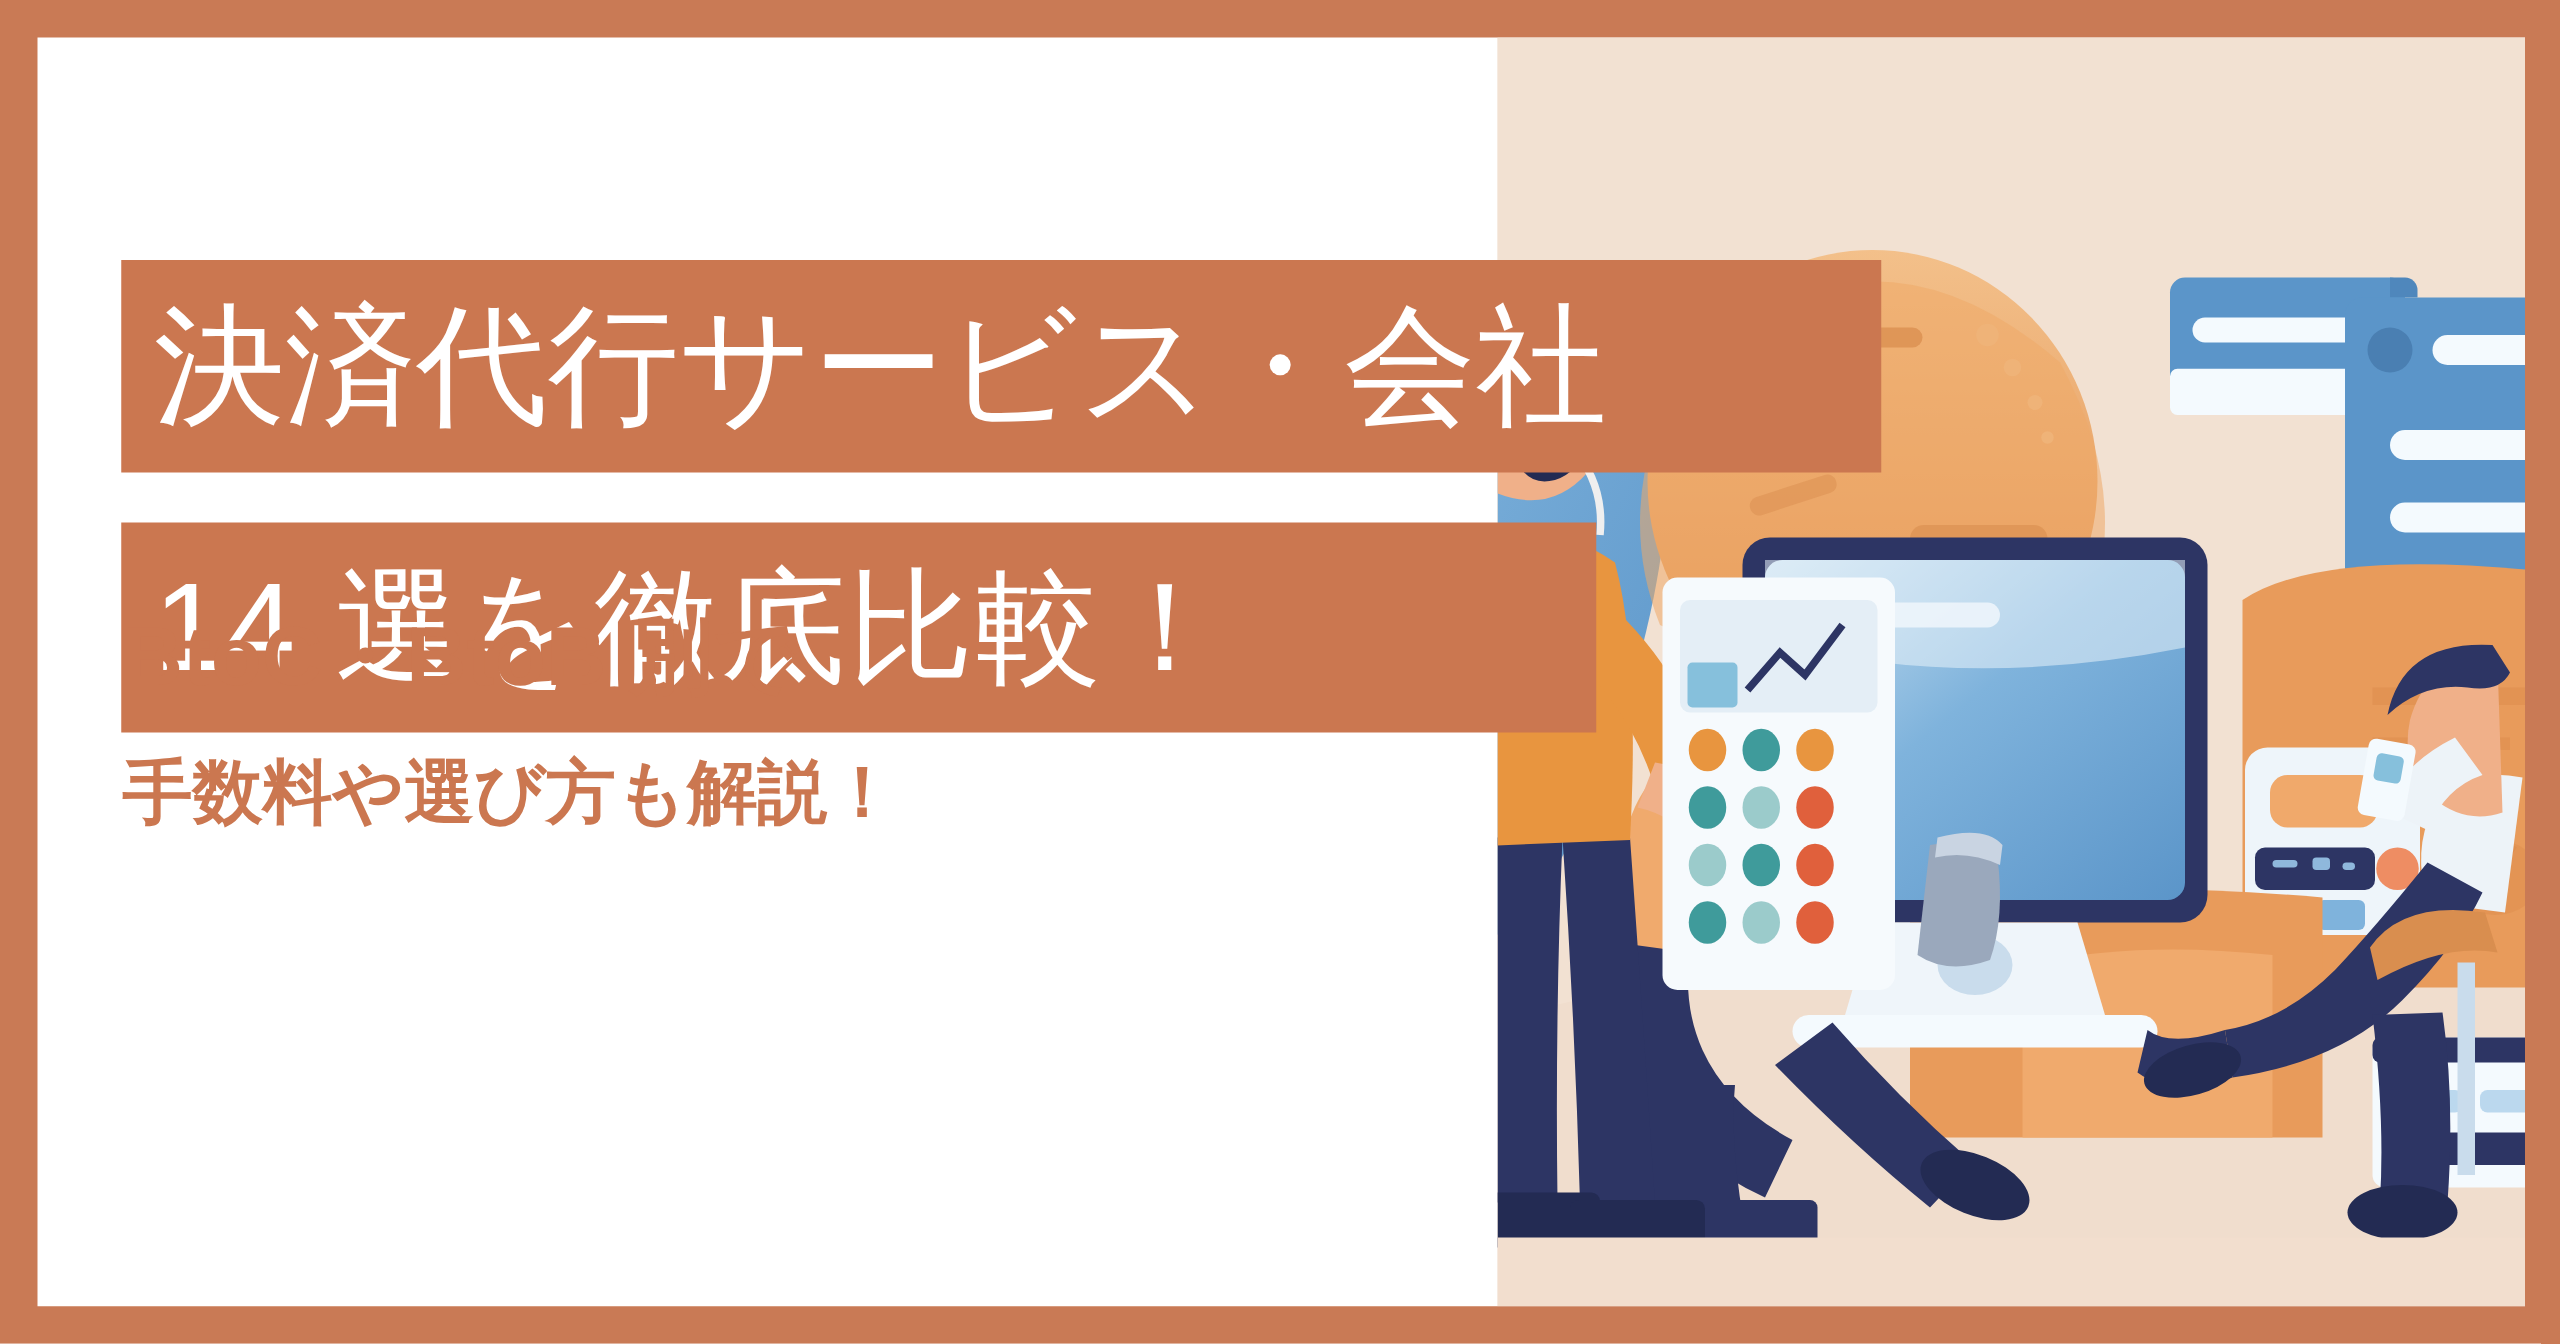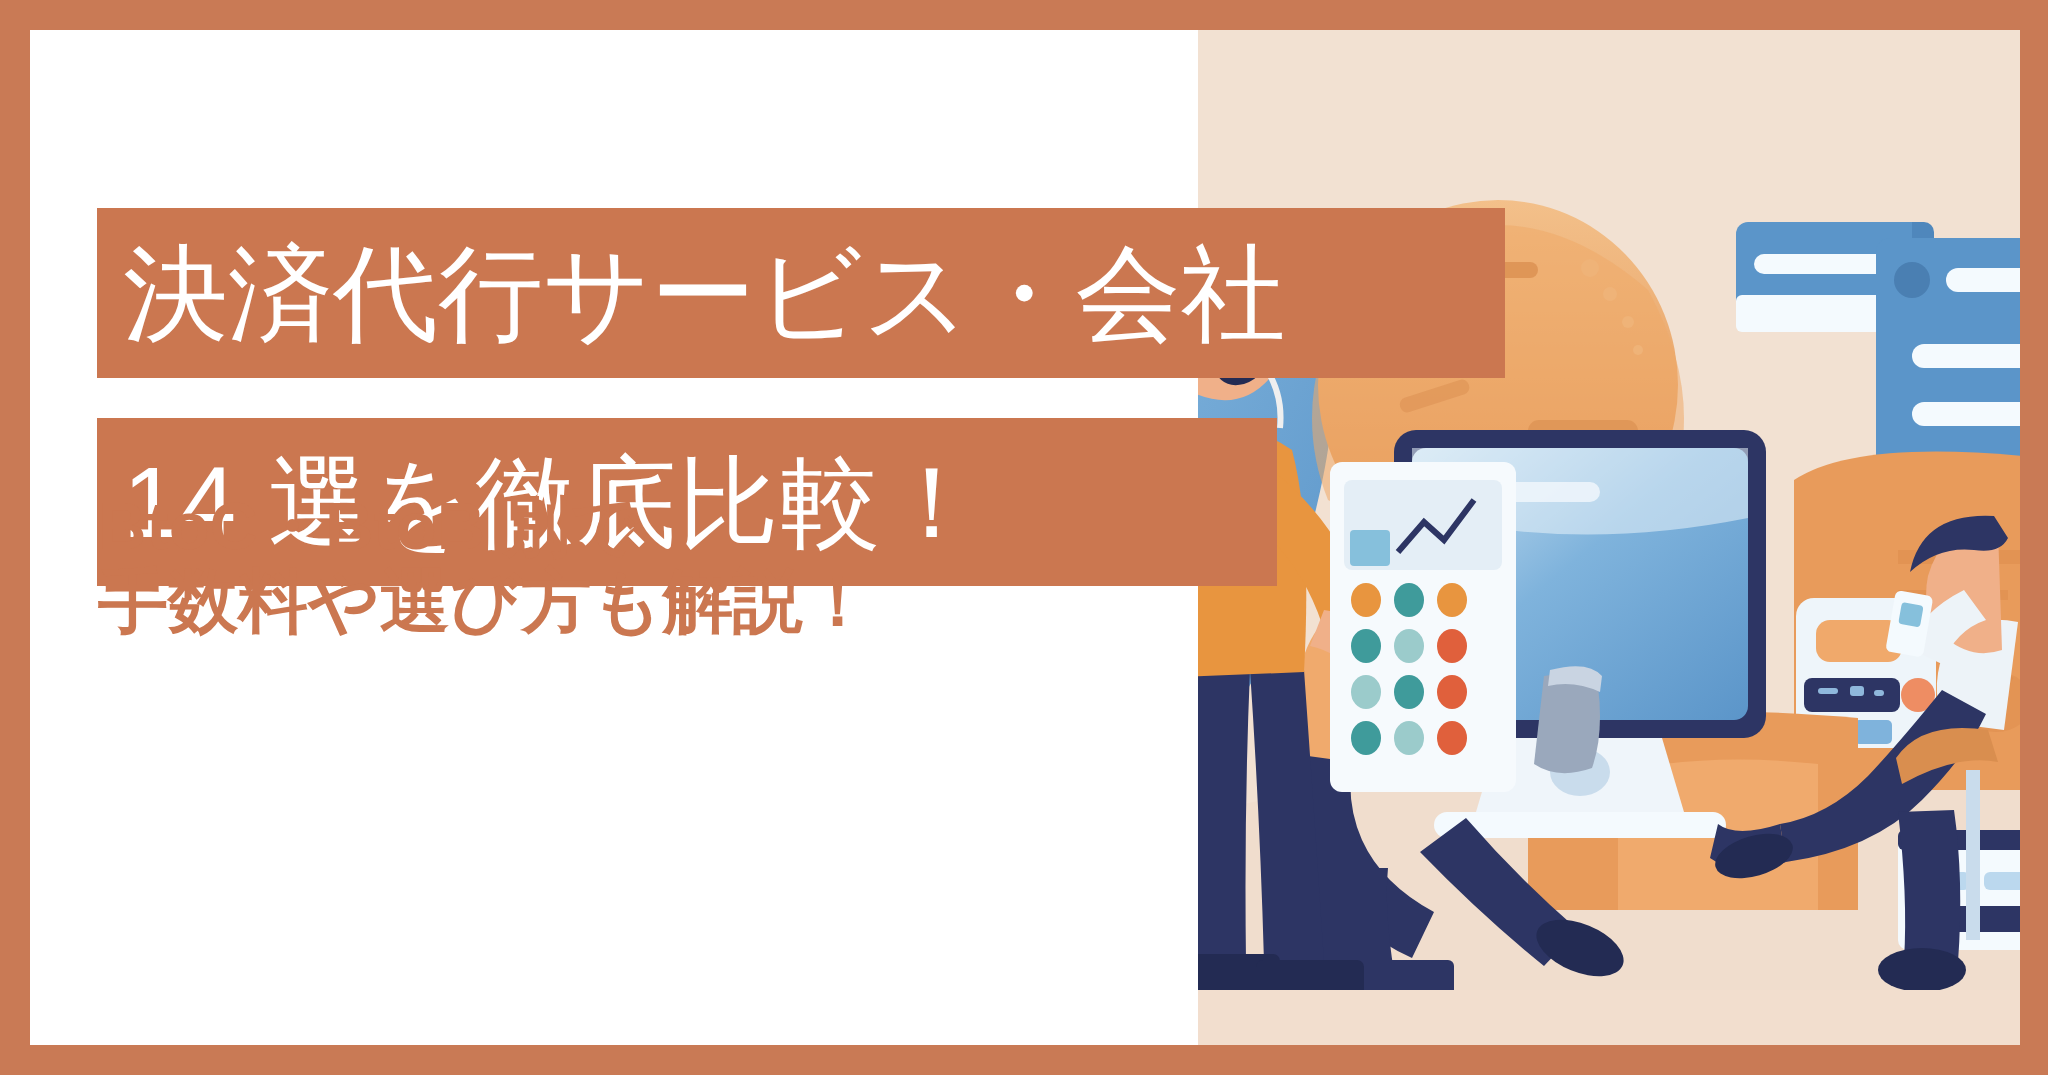--- a/index.html
+++ b/index.html
@@ -58,21 +58,21 @@
     position:absolute;
     left:68px;
     color:#CB7750;
     font-weight:700;
     font-size:67px;
     line-height:1;
     white-space:nowrap;
     z-index:6;
   }
   #sub1{ top:462px; }
-  #sub2{ top:536px; font-size:70px;}
+  #sub2{ top:576px; font-size:56px;}
 </style>
 </head>
 <body>
 
 <div id="stage">
 
   <div class="inner">
 
     <div class="illus">
       <svg viewBox="0 0 822 1015" xmlns="http://www.w3.org/2000/svg">

